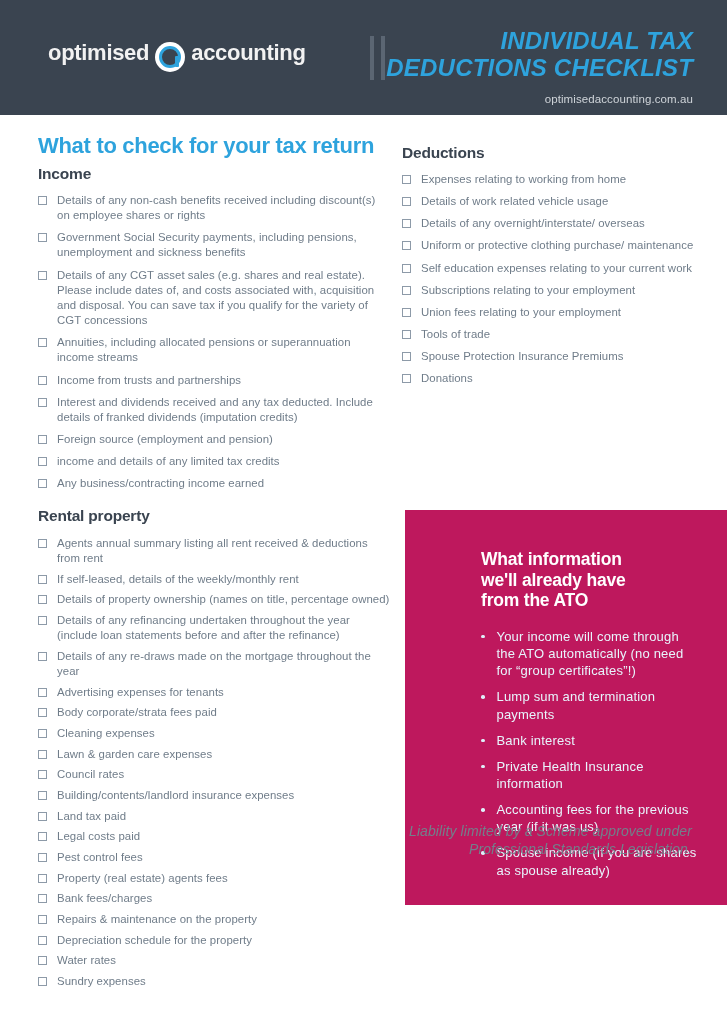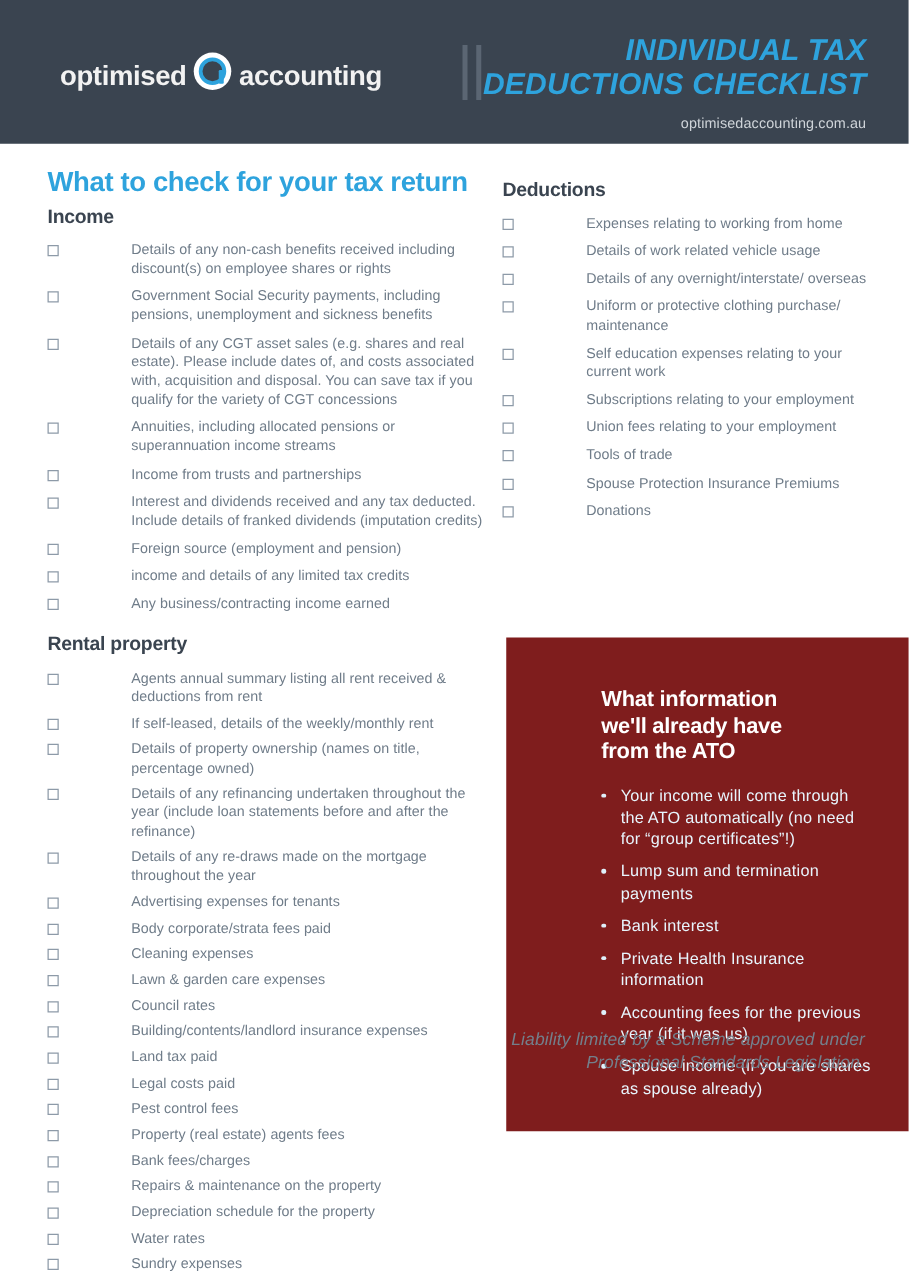--- a/index.html
+++ b/index.html
@@ -12,21 +12,21 @@
   .page { position: relative; width: 727px; height: 1030px; background:#fff; }
 
   
   .header {
     position: absolute; left:0; top:0; width:727px; height:115px;
     background:#3a4450;
     display:flex; align-items:flex-start;
   }
   .logo-wrap {
     position:absolute; left:48px; top:42px;
-    display:flex; align-items:flex-end; gap:6px;
+    display:flex; align-items:flex-start; gap:6px;
   }
   .logo-word {
     color:#f2f2f2; font-size:22px; font-weight:700; letter-spacing:-0.3px;
     line-height:1;
   }
   .logo-mark {
     width:30px; height:30px; border-radius:50%;
     background:#ffffff;
     display:flex; align-items:center; justify-content:center;
     position:relative;
@@ -73,42 +73,41 @@
   .section-title {
     font-size:15.5px; font-weight:bold; color:#3a4450;
     margin-bottom:10px; letter-spacing:-0.2px;
   }
   .section-title.rental { margin-bottom:11px; }
 
   ul.checklist { list-style:none; }
   ul.checklist li {
     display:flex; align-items:flex-start;
     margin-bottom:7px;
-    gap:48px;
   }
   ul.checklist li .cb {
     flex:0 0 auto;
     width:9px; height:9px;
     border:1.2px solid #8d9aa8;
     background:#fff;
     margin-top:3px; margin-right:10px;
   }
   ul.checklist li .txt {
     font-size:11.4px; line-height:1.33; color:#6f7c89;
     letter-spacing:0.05px;
   }
 
   .rental-block { position:absolute; left:38px; top:392px; width:352px; }
   .rental-block ul.checklist li { margin-bottom:5.5px; }
 
   
   .blue-box {
     position:absolute; left:405px; top:395px;
     width:322px; height:395px;
-    background:#7f1d1d;
+    background:#be185d;
     padding:39px 26px 0 76px;
   }
   .blue-title {
     color:#ffffff; font-size:17.5px; font-weight:bold;
     line-height:1.18; margin-bottom:17px; letter-spacing:-0.2px;
   }
   ul.blue-list { list-style:none; }
   ul.blue-list li {
     display:flex; align-items:flex-start; margin-bottom:9px;
   }

